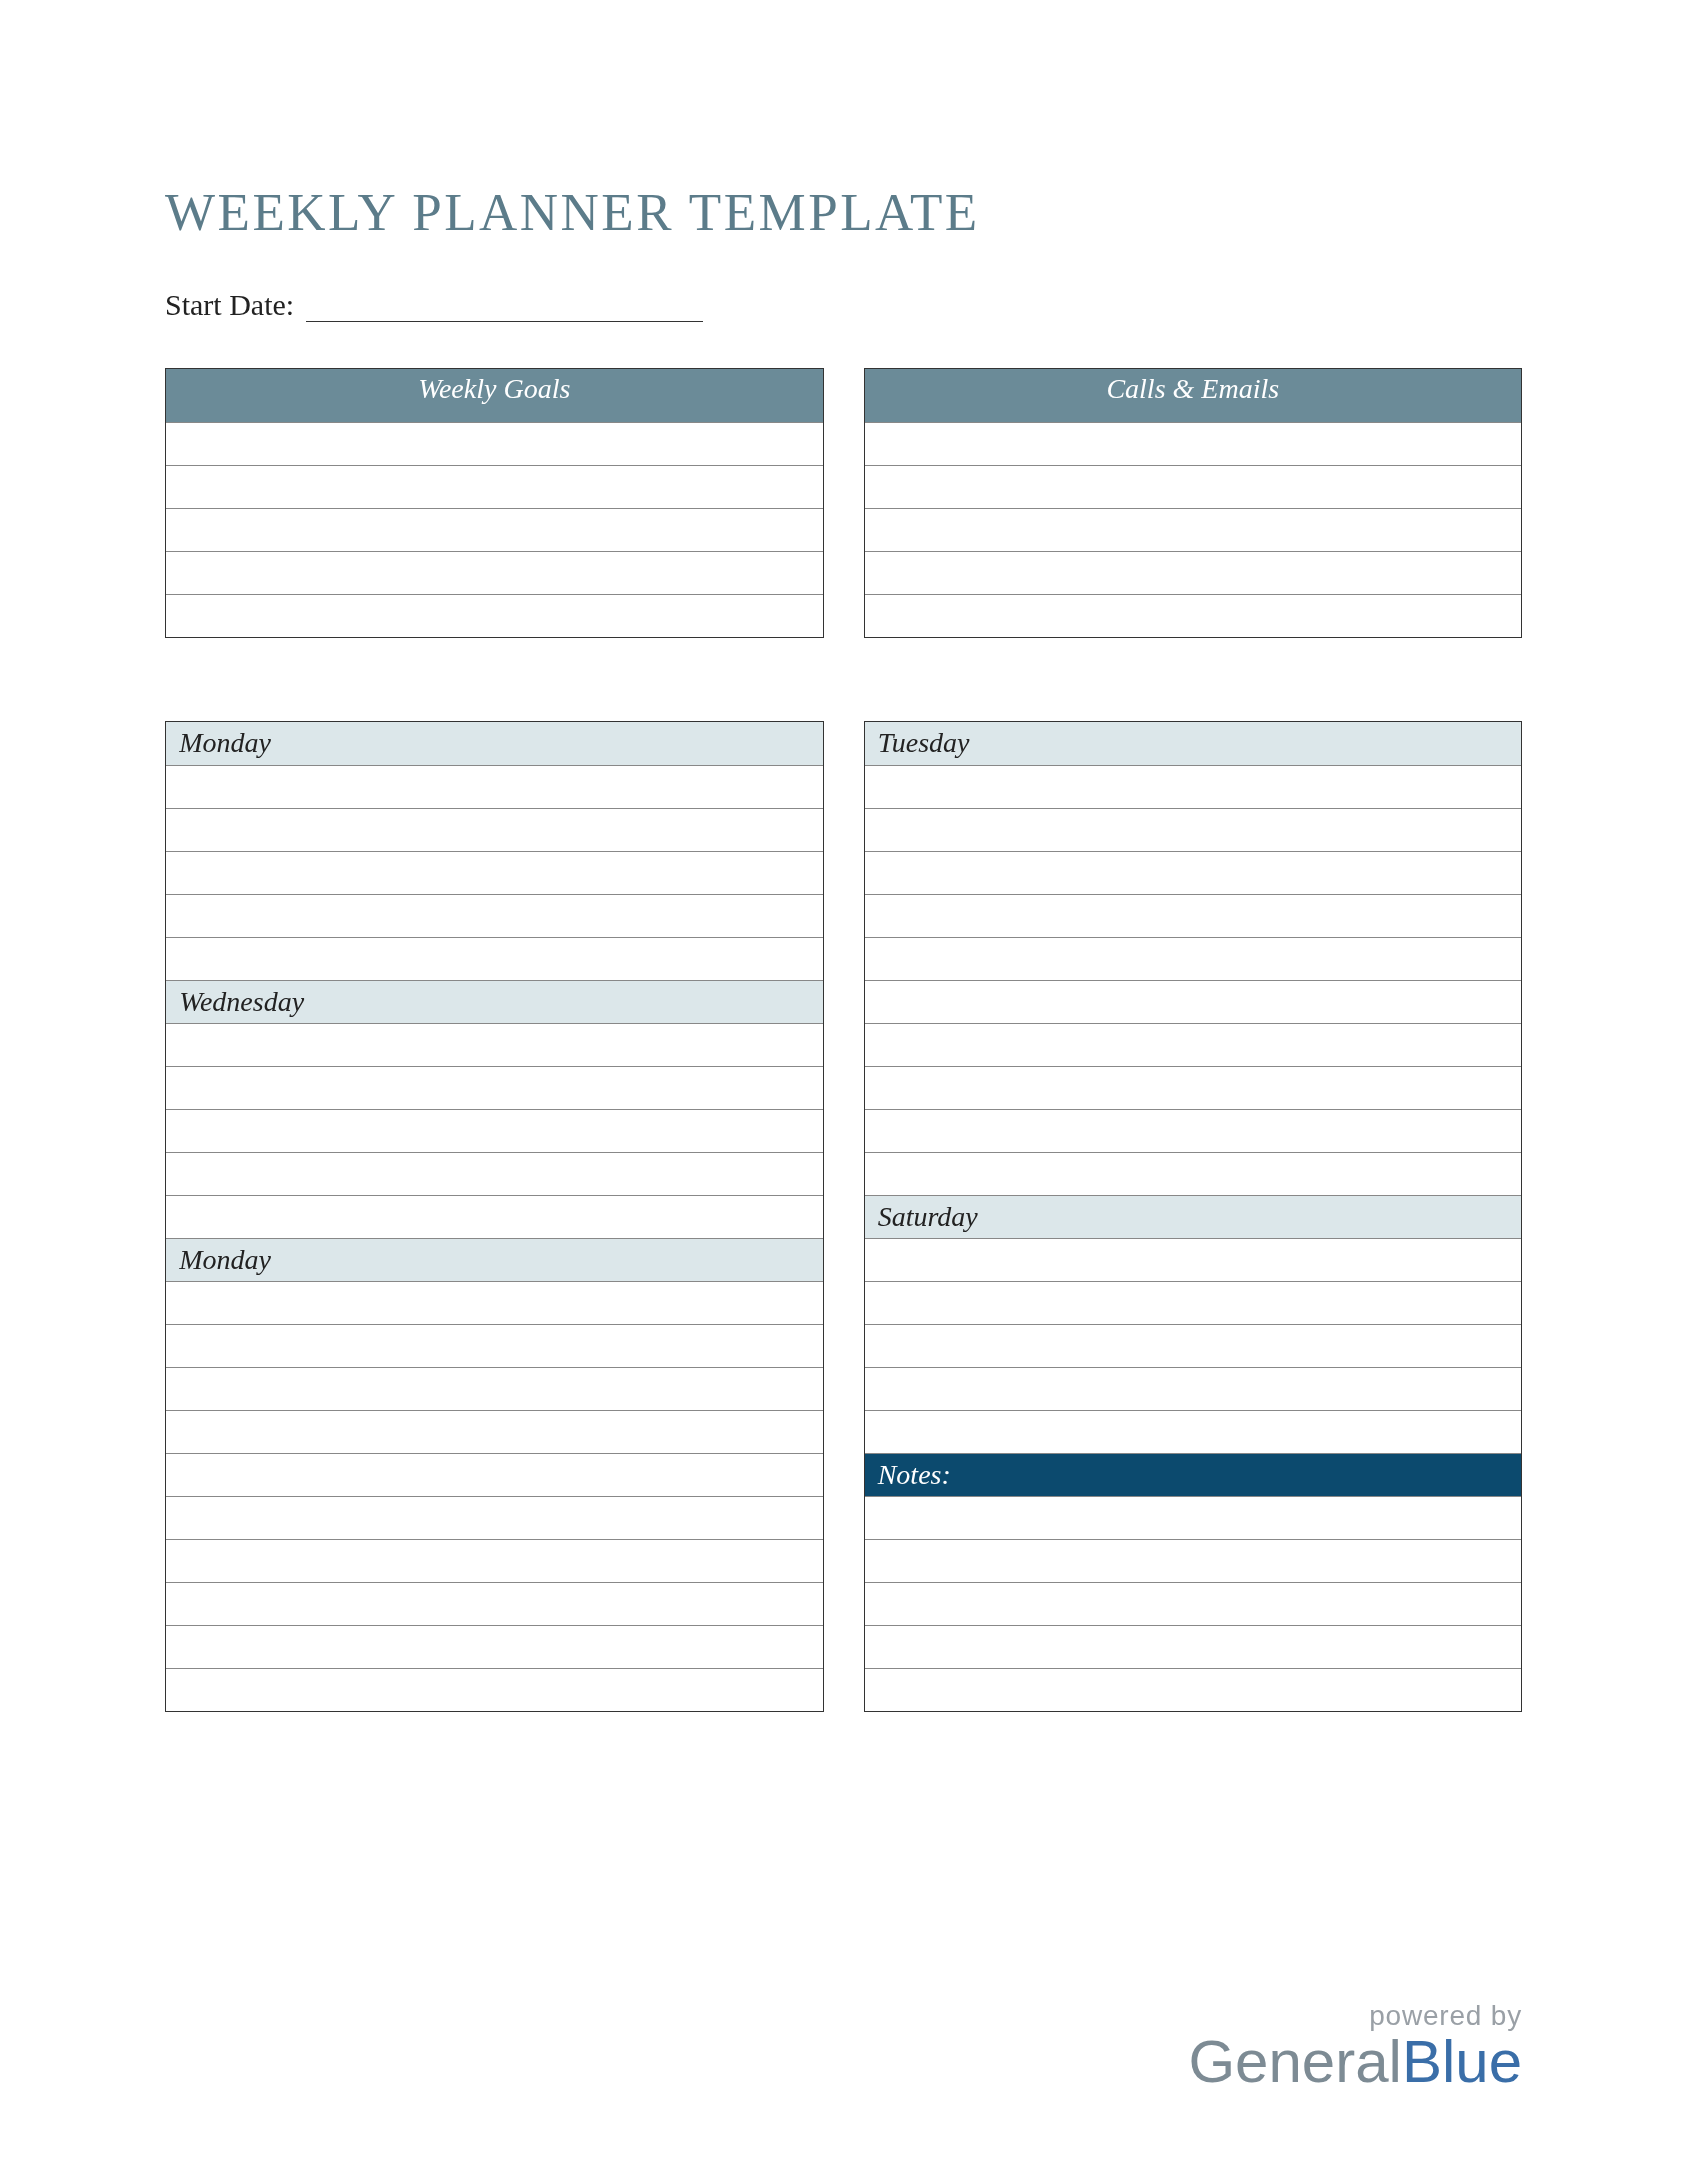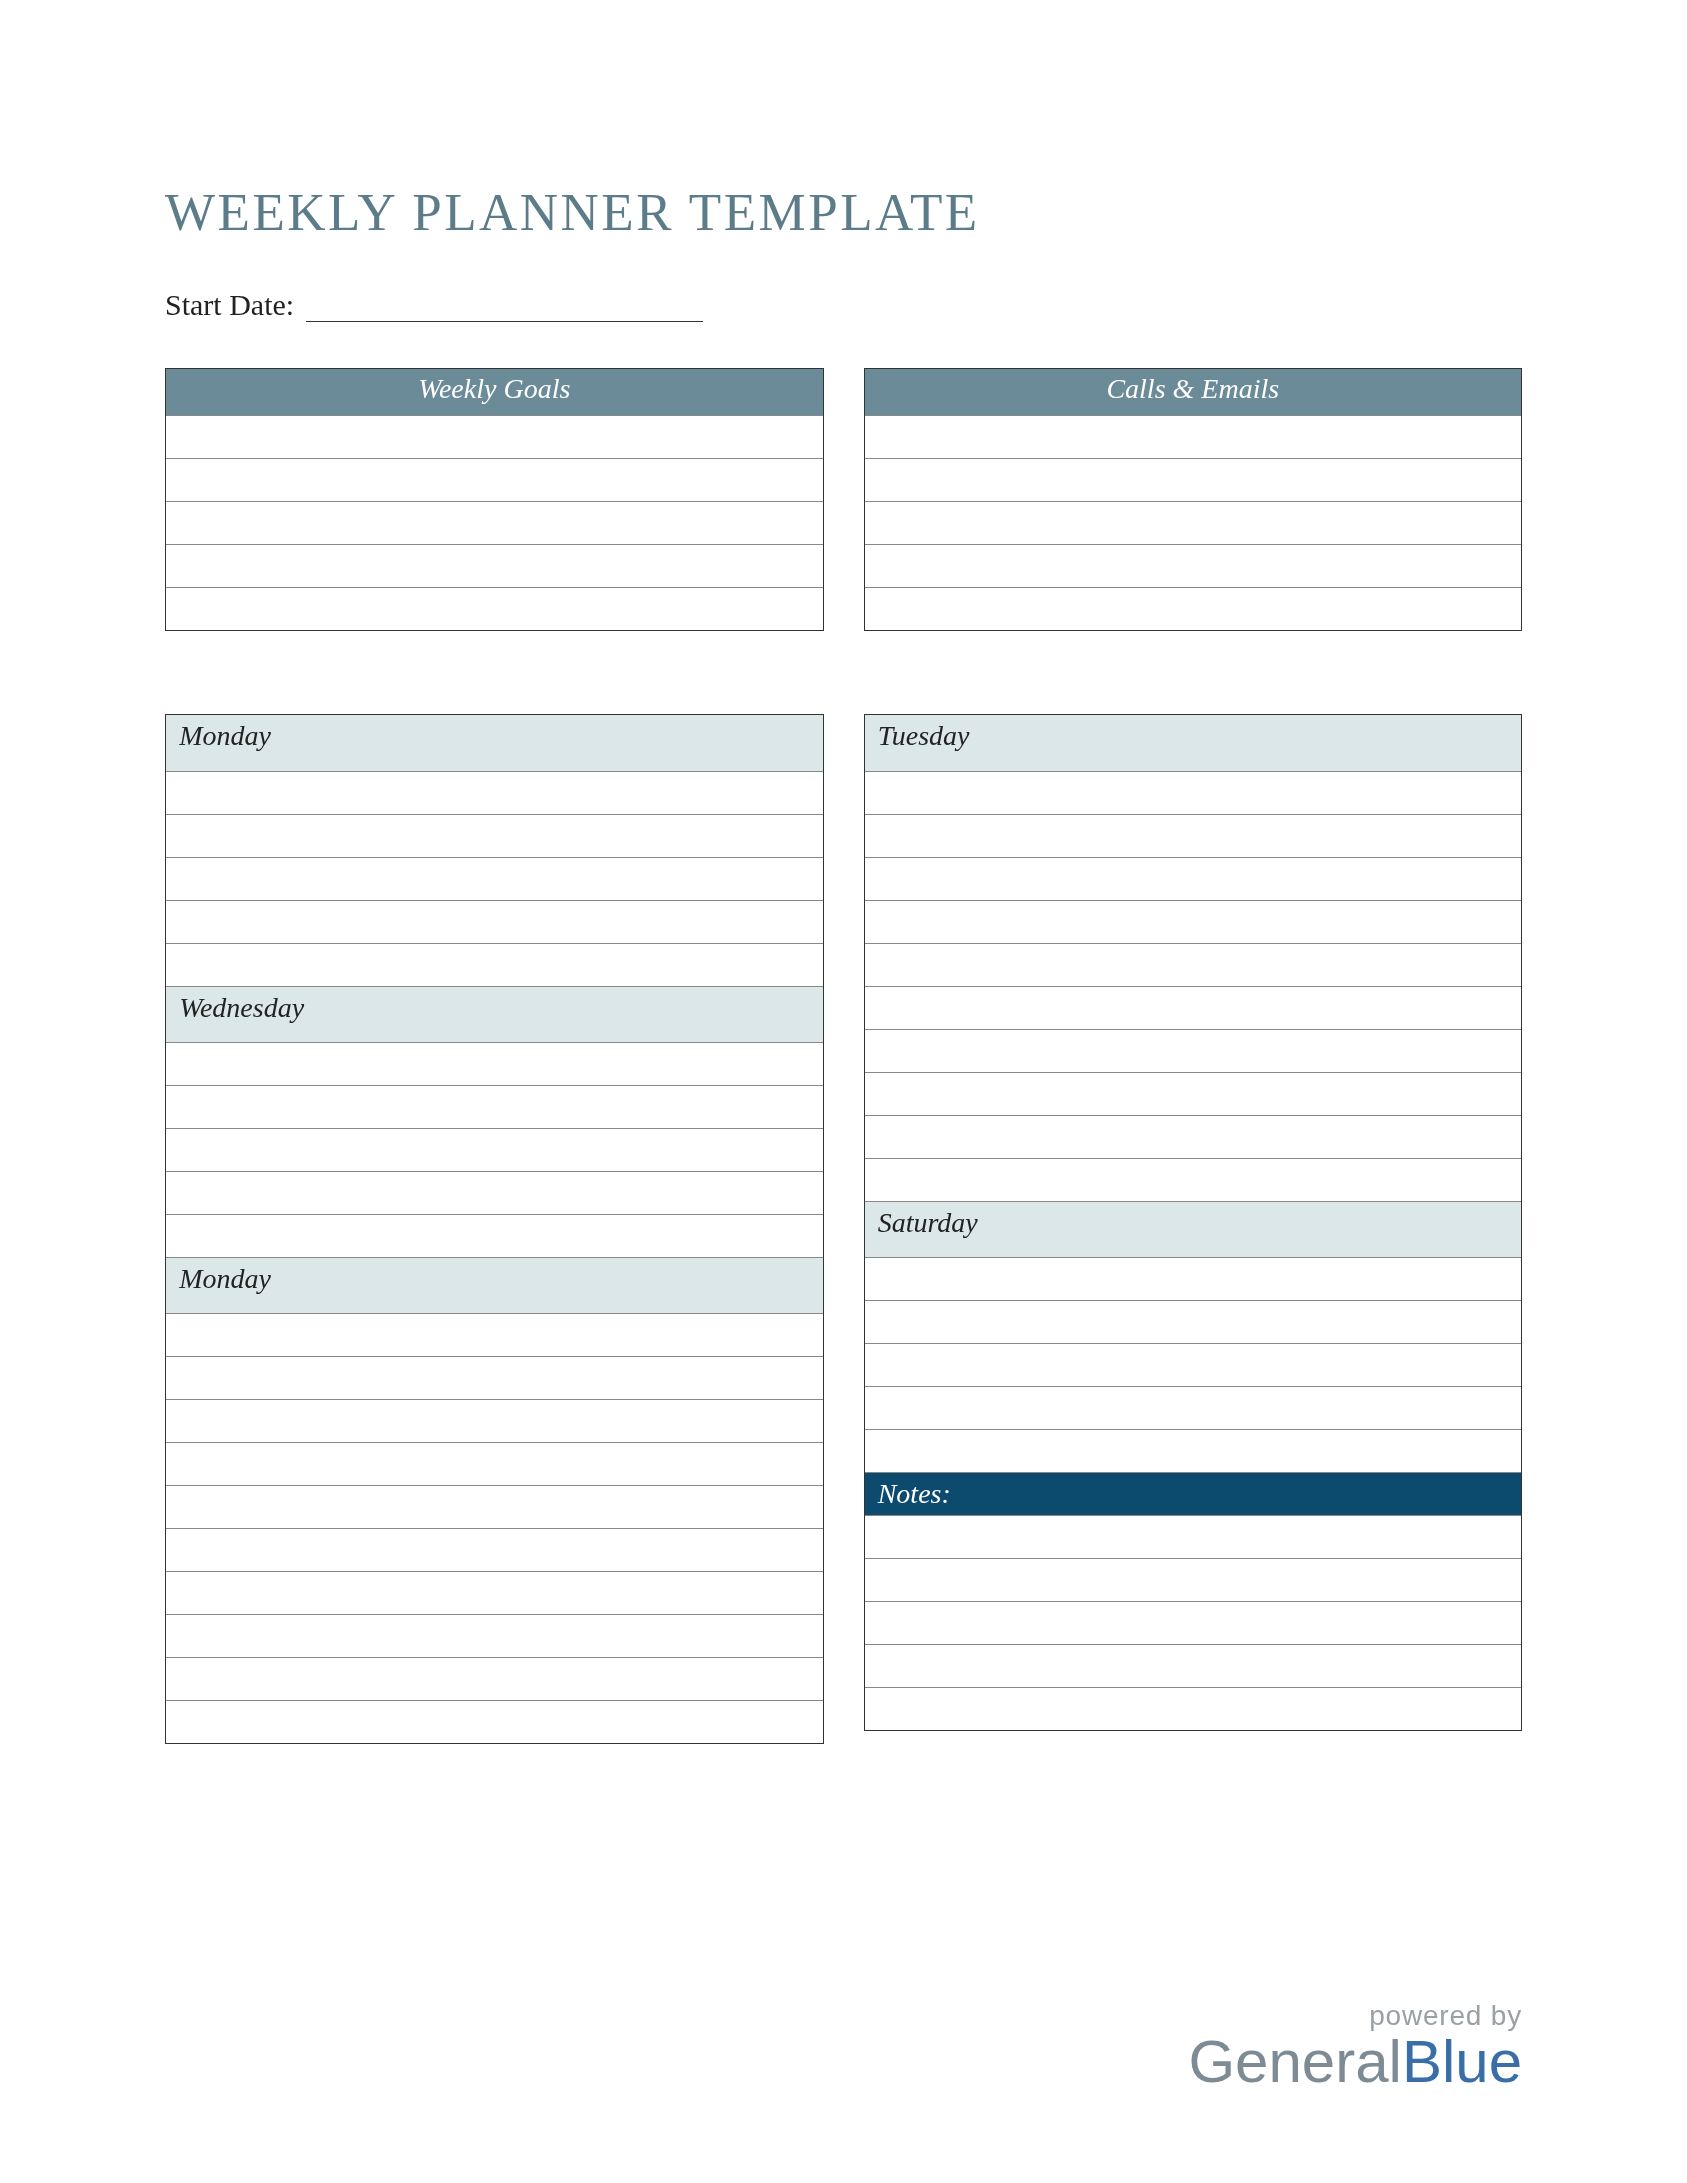--- a/index.html
+++ b/index.html
@@ -42,30 +42,30 @@
     border: 1.7px solid #333;
   }
   .top-box { margin-bottom: 83px; }
   .header-dark {
     background: #6b8b98;
     color: #fff;
     font-size: 28px;
     font-style: italic;
     text-align: center;
     padding: 3.3px 0;
-    height: 46px;
+    height: 53px;
     line-height: 33px;
   }
   .header-light {
     background: #dce7ea;
     color: #222;
     font-size: 28px;
     font-style: italic;
     padding: 3.3px 13.2px;
-    height: 56px;
+    height: 43px;
     line-height: 36px;
   }
   .header-med {
     background: #0c4a6e;
     color: #fff;
     font-size: 28px;
     font-style: italic;
     padding: 3.3px 13.2px;
     height: 43px;
     line-height: 36px;

